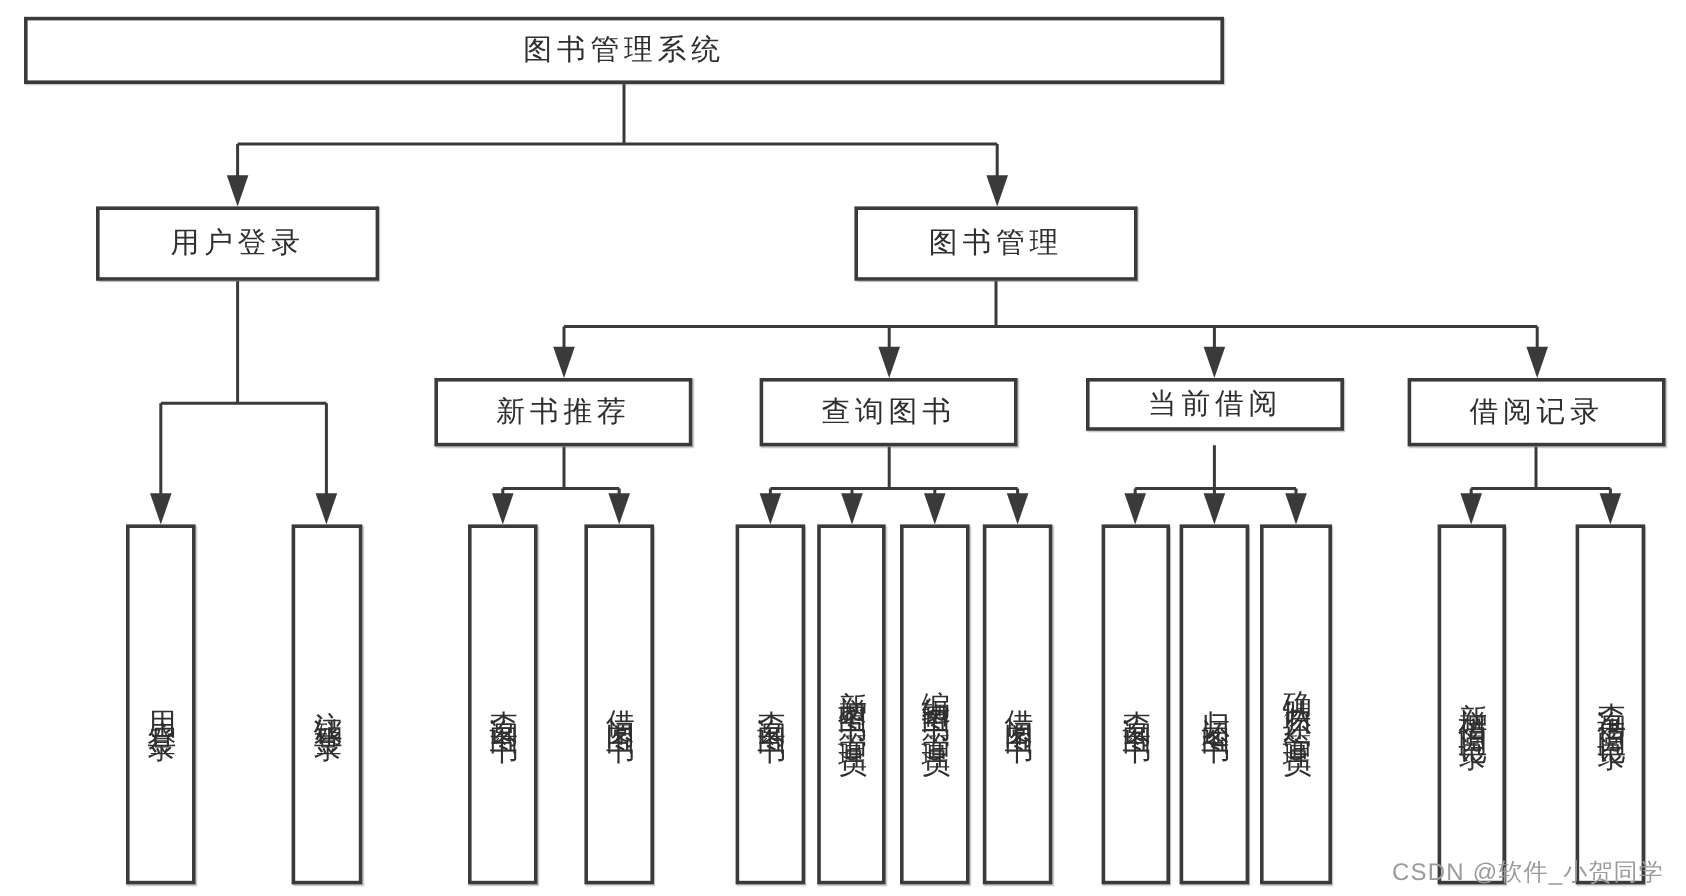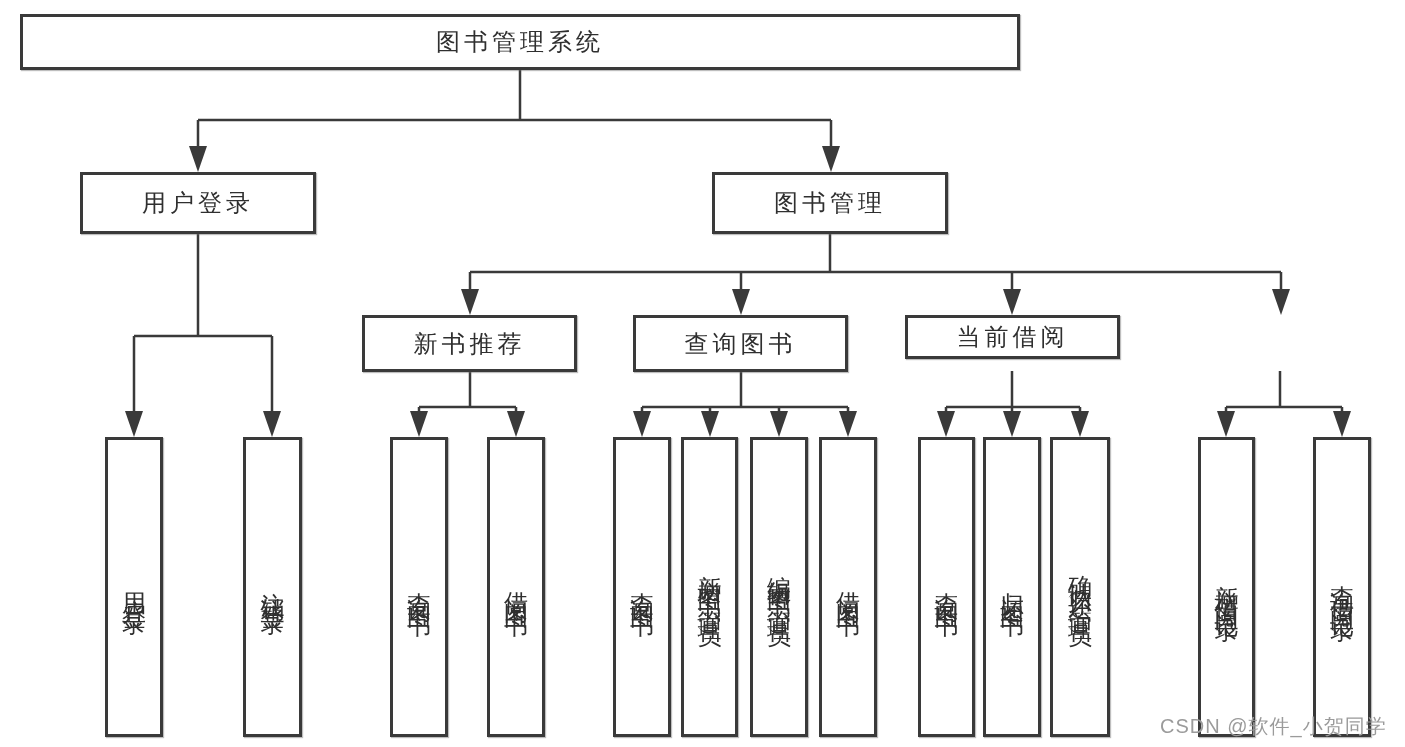--- a/index.html
+++ b/index.html
@@ -114,20 +114,23 @@
 
   <div class="node h" style="left:712px;top:172px;width:236px;height:62px">
     <span class="lbl">图书管理</span>
   </div>
   <div class="node h" style="left:633px;top:315px;width:215px;height:57px">
     <span class="lbl">查询图书</span>
   </div>
   <div class="node h" style="left:905px;top:315px;width:215px;height:44px">
     <span class="lbl">当前借阅</span>
   </div>
+  <div class="node h" style="left:1173px;top:315px;width:215px;height:57px">
+    <span class="lbl">借阅记录</span>
+  </div>
 
   <div class="node v" style="left:105px;top:437px;width:58px;height:300px">
     <span class="lbl">用户登录</span>
   </div>
   <div class="node v" style="left:243px;top:437px;width:59px;height:300px">
     <span class="lbl">注销登录</span>
   </div>
 
   <div class="node v" style="left:390px;top:437px;width:58px;height:300px">
     <span class="lbl">查询图书</span>

